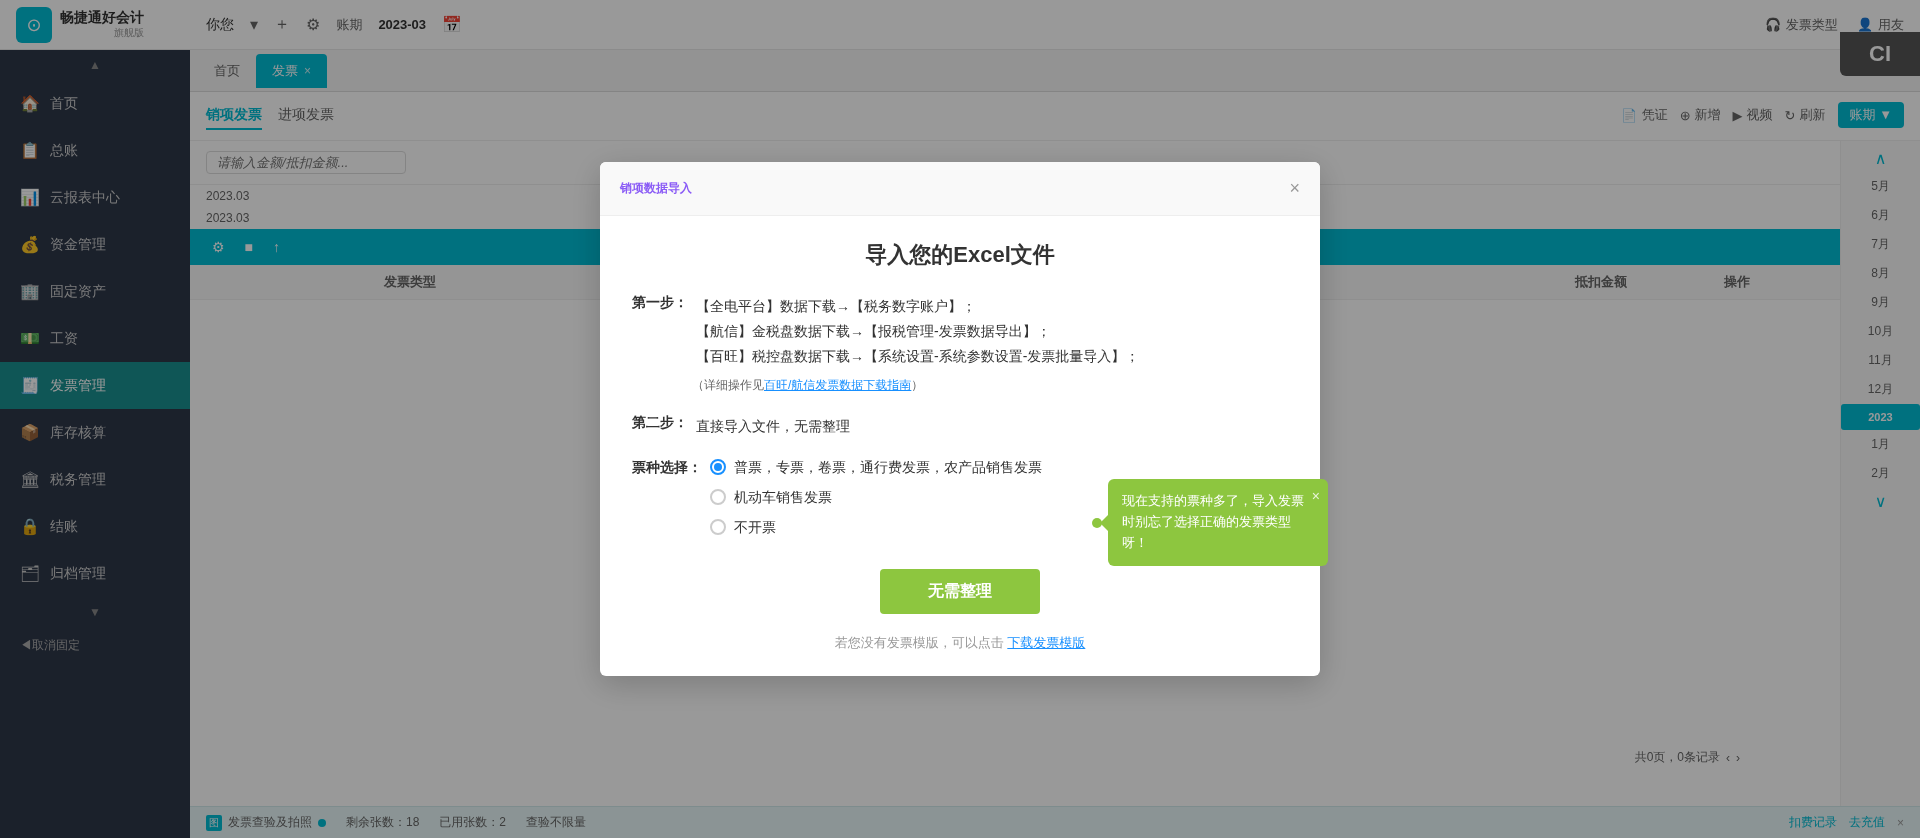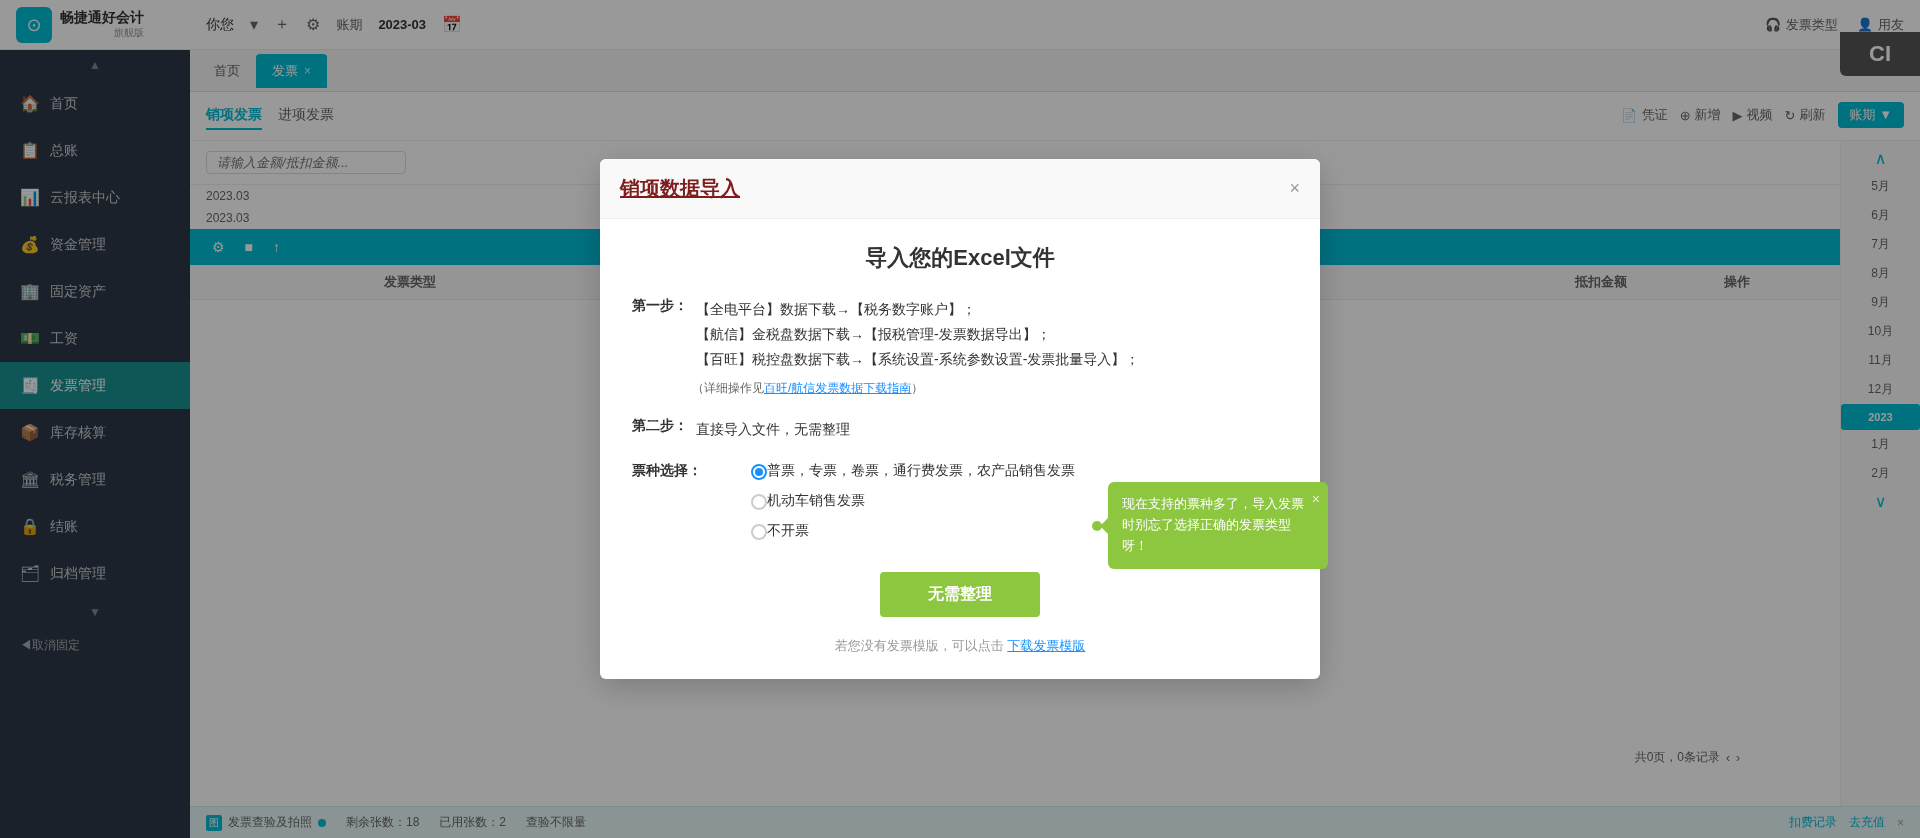--- a/index.html
+++ b/index.html
@@ -256,35 +256,35 @@
     }
     .modal-header {
       padding: 16px 20px;
       border-bottom: 1px solid #eee;
       display: flex;
       align-items: center;
       justify-content: space-between;
       background: #f9f9f9;
       border-radius: 6px 6px 0 0;
     }
-    .modal-title { font-size: 20px; font-weight: bold; color: #7f1d1d; text-decoration: underline; }
+    .modal-title { font-size: 12px; font-weight: bold; color: #8b5cf6; }
     .modal-close { cursor: pointer; font-size: 18px; color: #999; }
     .modal-body { padding: 24px 32px; }
     .modal-main-title { text-align: center; font-size: 22px; font-weight: bold; color: #333; margin-bottom: 24px; }
 
     .step-block { margin-bottom: 20px; }
     .step-row { display: flex; align-items: flex-start; gap: 8px; margin-bottom: 8px; }
     .step-label { font-size: 14px; color: #333; font-weight: bold; white-space: nowrap; }
     .step-content { font-size: 14px; color: #333; line-height: 1.8; }
     .step-link { color: #1890ff; text-decoration: underline; cursor: pointer; font-size: 12px; }
     .step-sub { padding-left: 60px; font-size: 12px; color: #666; margin-bottom: 6px; }
 
     
     .radio-group { padding-left: 60px; }
-    .radio-label-row { display: flex; align-items: flex-end; margin-bottom: 12px; font-size: 14px; color: #333; margin-left: 41px; }
+    .radio-label-row { display: flex; align-items: flex-start; gap: 8px; margin-bottom: 12px; font-size: 14px; color: #333; }
     .radio-dot {
       width: 16px; height: 16px;
       border-radius: 50%;
       border: 2px solid #ccc;
       display: flex; align-items: center; justify-content: center;
       flex-shrink: 0;
     }
     .radio-dot.checked { border-color: #1890ff; }
     .radio-dot.checked::after {
       content: '';

